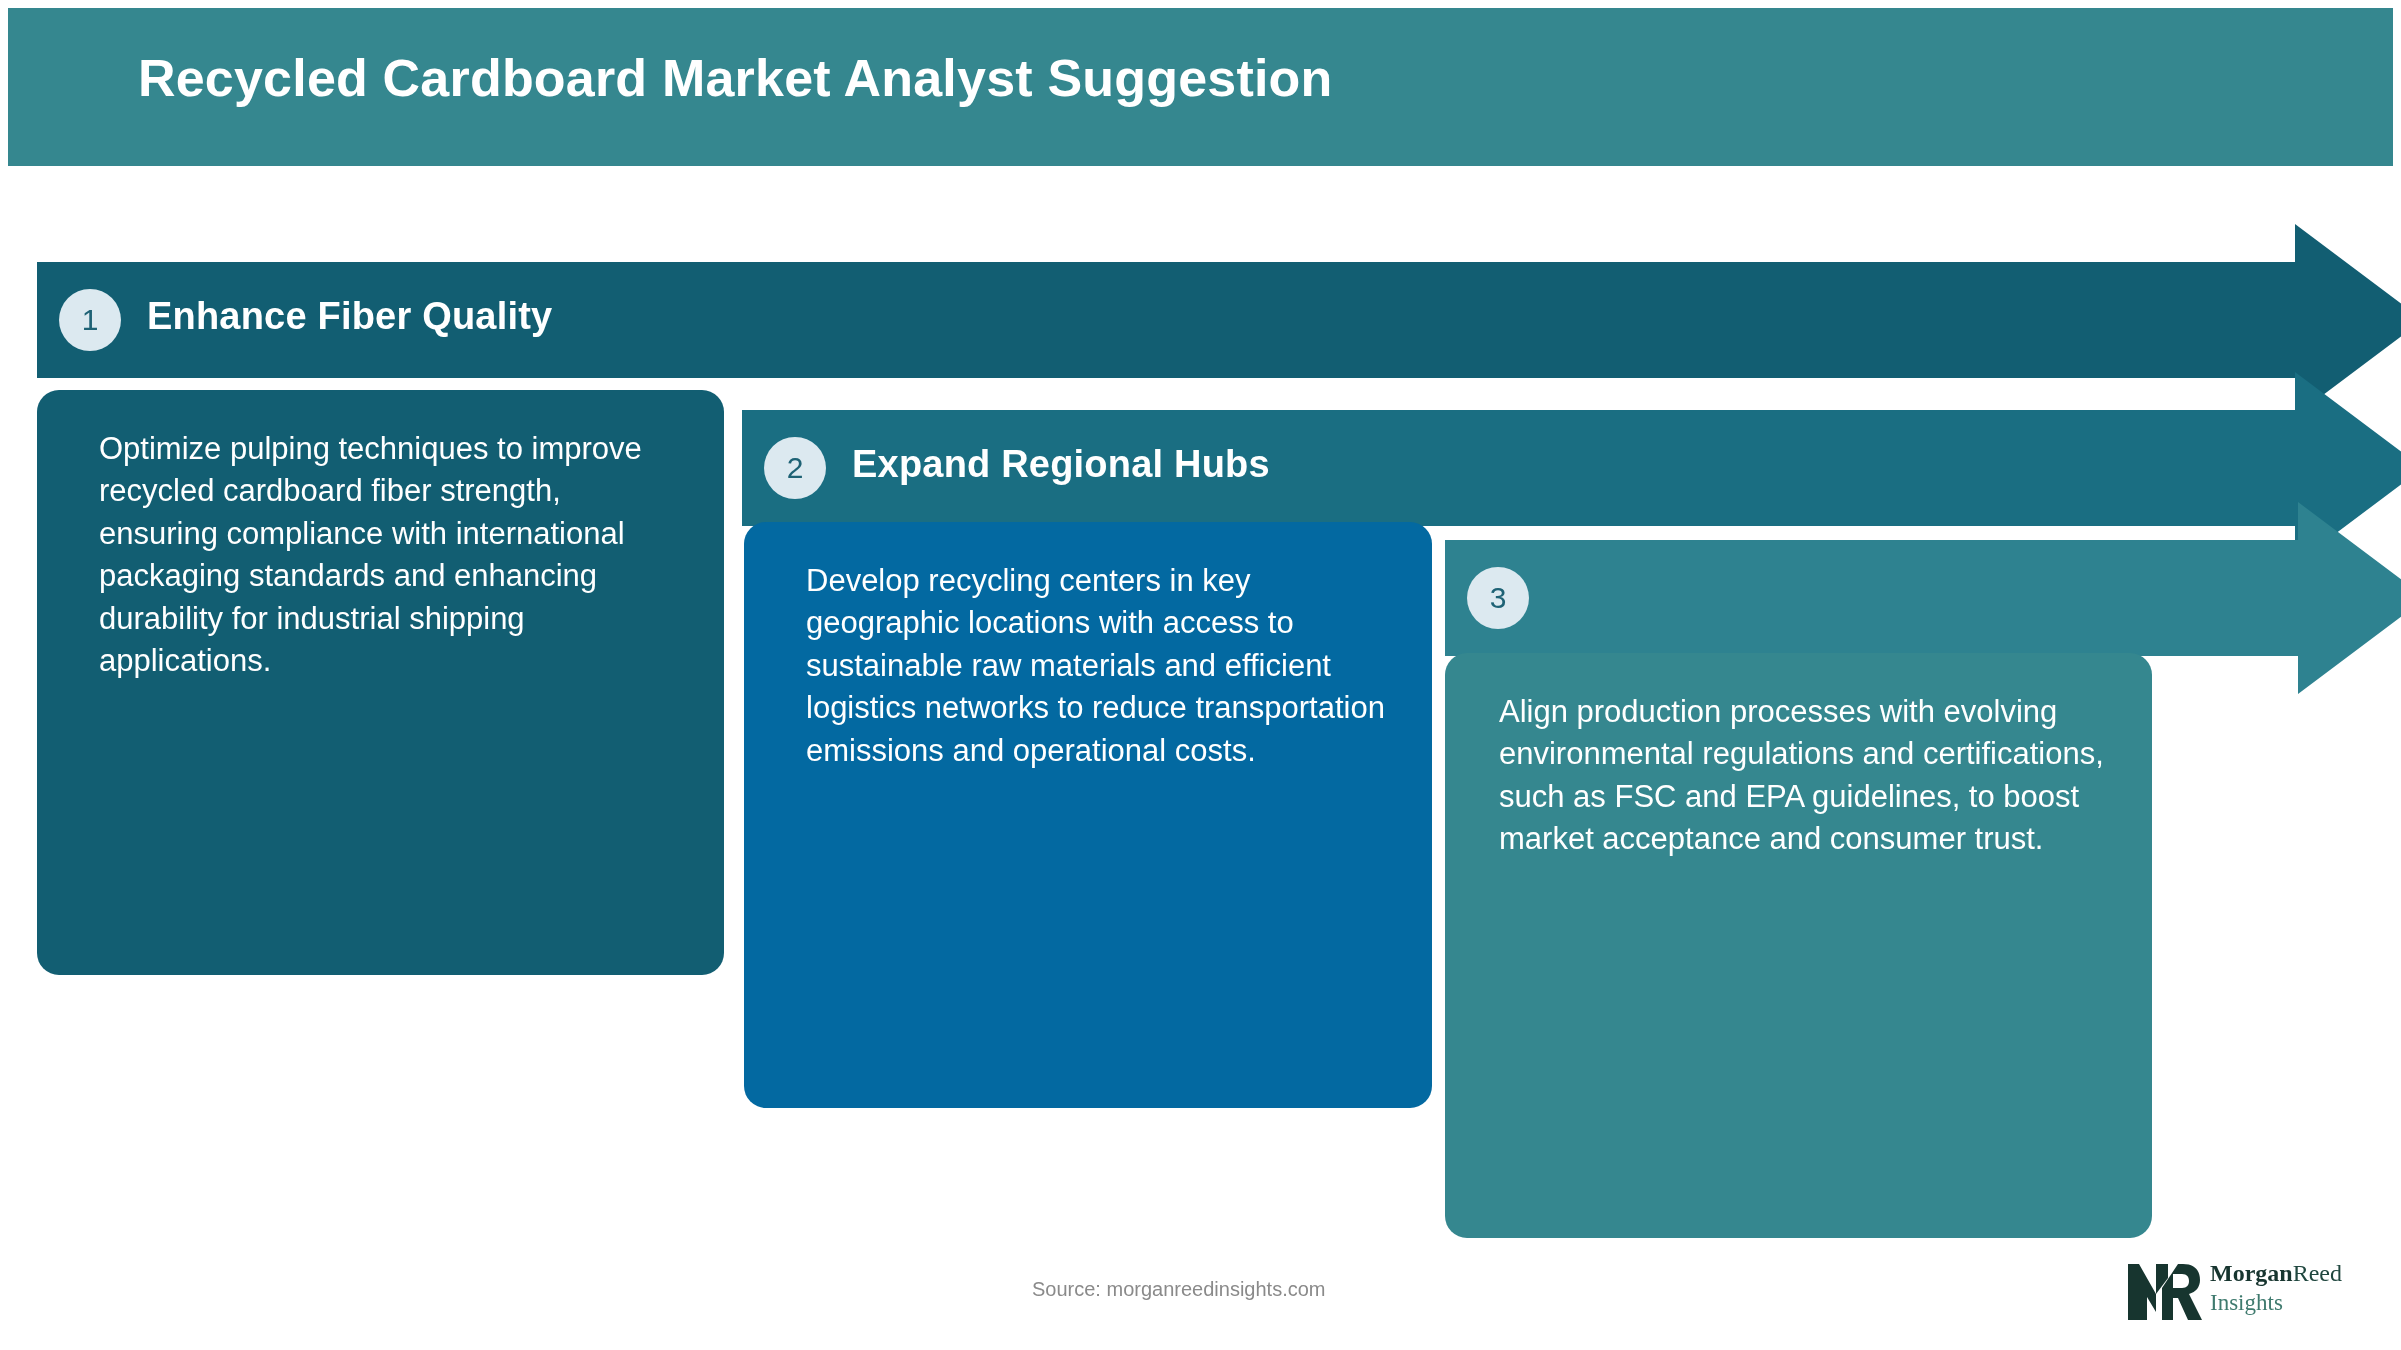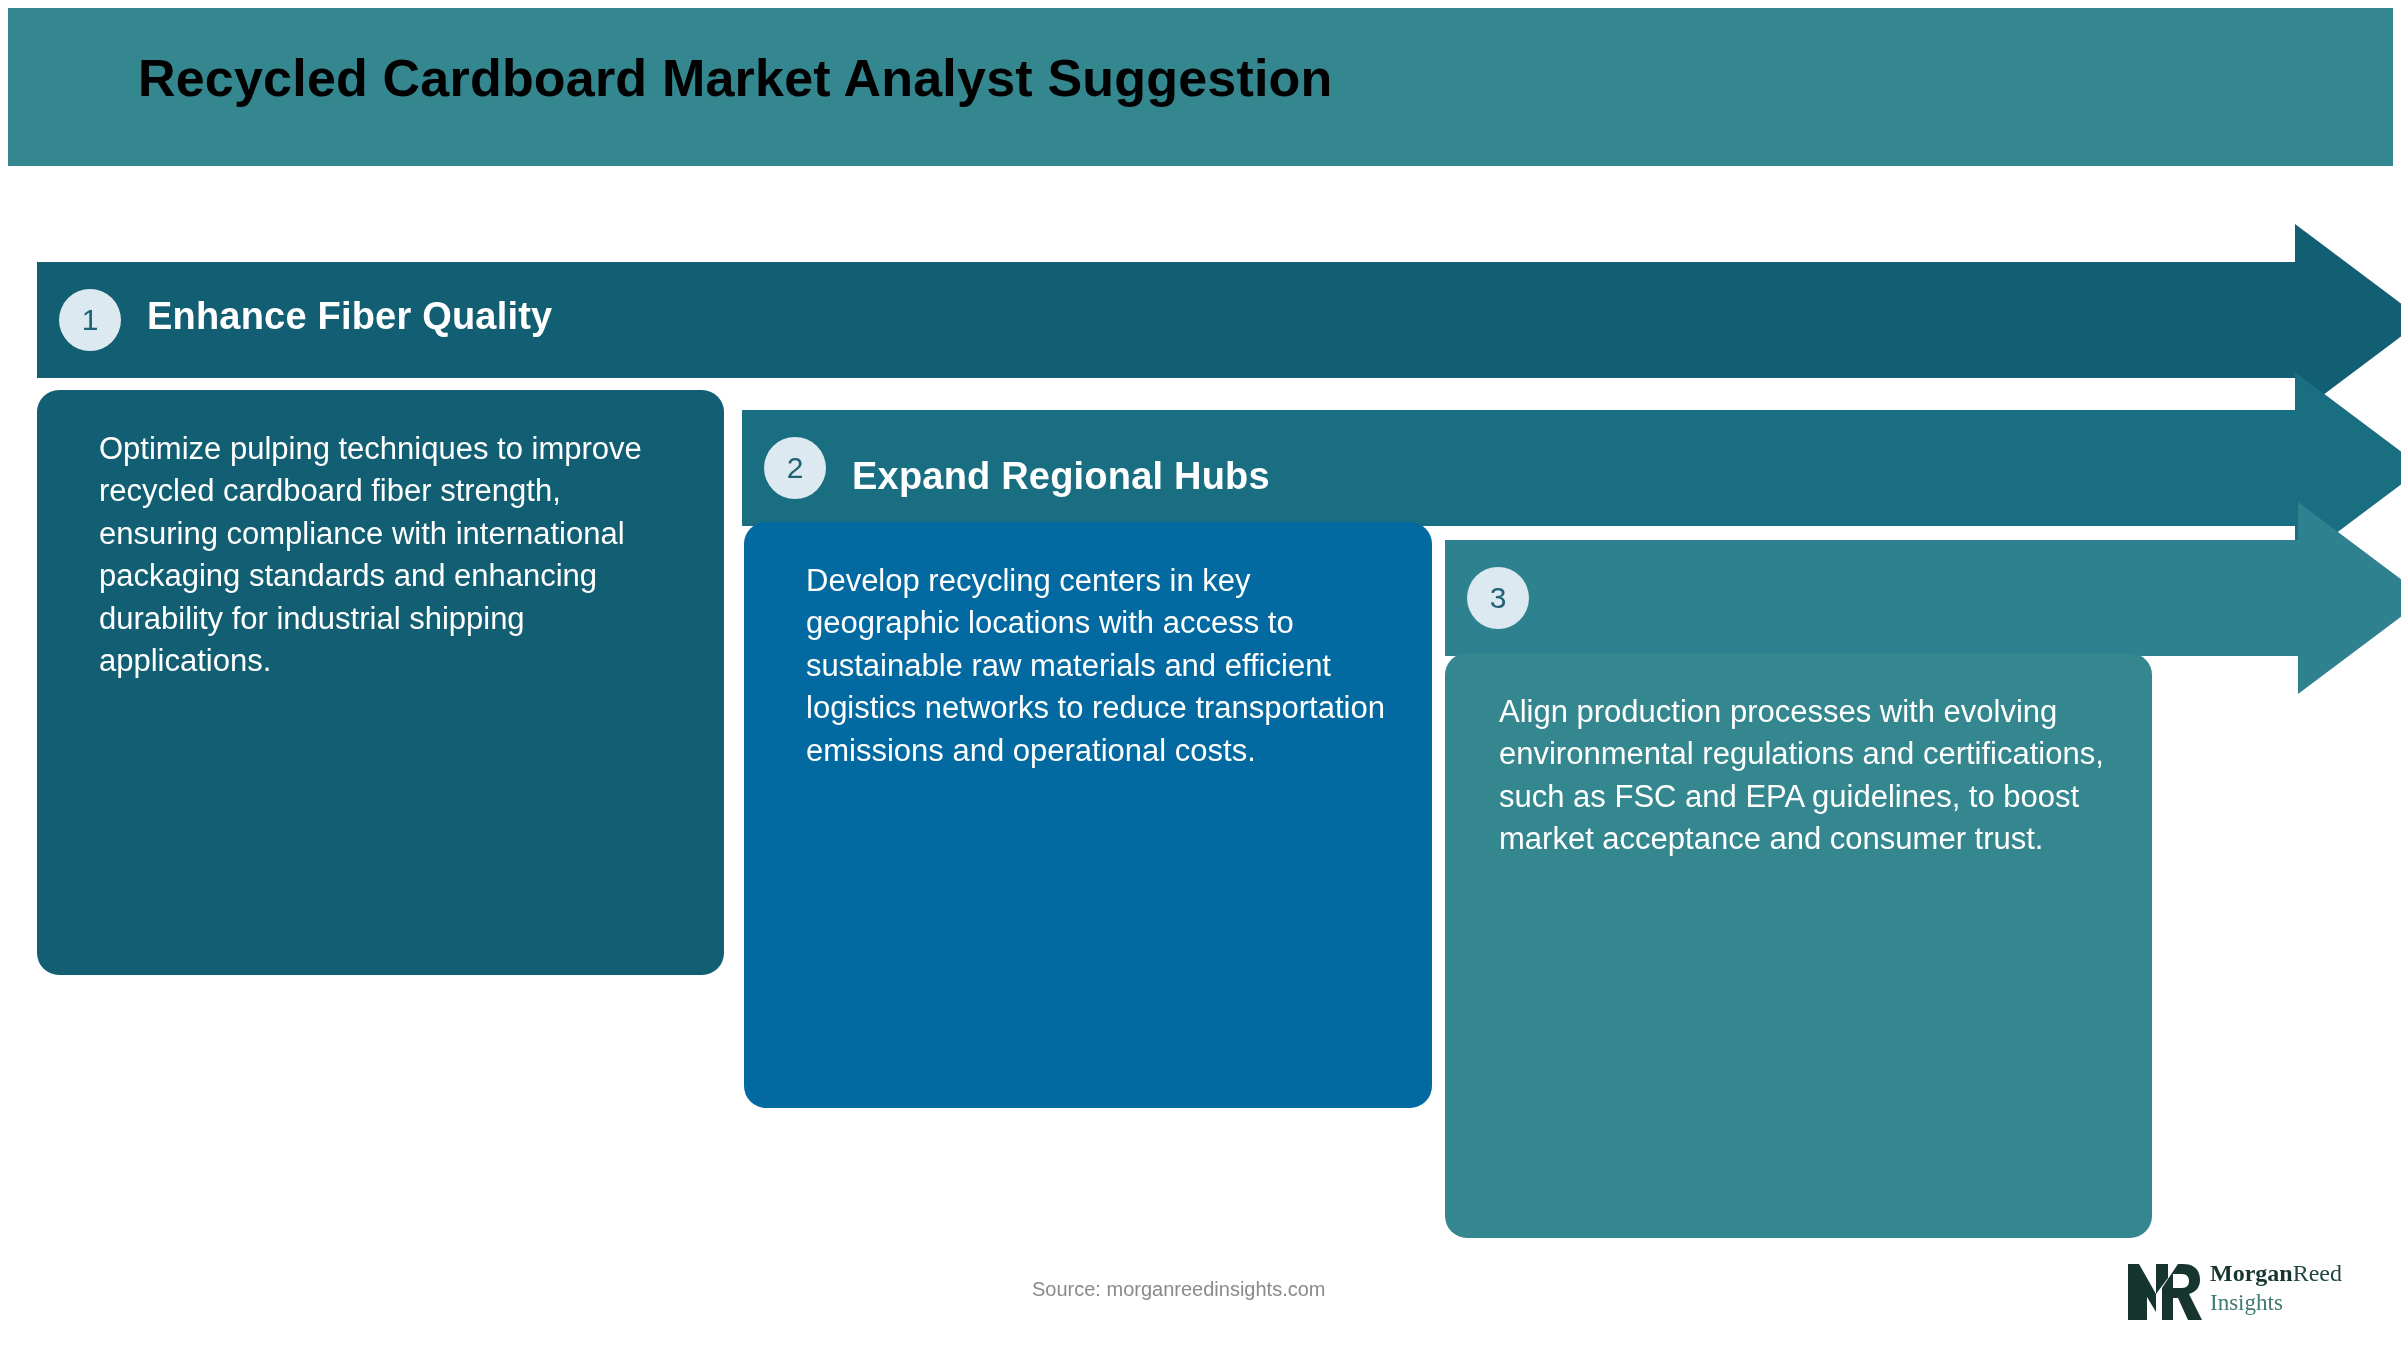--- a/index.html
+++ b/index.html
@@ -34,21 +34,21 @@
     height: 158px;
     background: #35878F;
     box-sizing: border-box;
   }
   .header-title {
     position: absolute;
     left: 130px;
     top: 40px;
     font-size: 52px;
     font-weight: bold;
-    color: #000000;
+    color: #ffffff;
     letter-spacing: 0.2px;
     white-space: nowrap;
   }
 
   
   .arrow-banner {
     position: absolute;
     height: 116px;
     display: block;
   }
@@ -120,21 +120,21 @@
 
   #card-1 {
     left: 37px; top: 390px; width: 687px; height: 585px;
     background: #125E72;
   }
 
   #banner-2 { left: 742px; top: 410px; width: 1625px; }
   #banner-2 .arrow-body { width: 1505px; background: #1A6E82; }
   #banner-2 .arrow-head { left: 1491px; }
   #banner-2 .badge { left: 22px; }
-  #banner-2 .banner-title { left: 110px; margin-top: 12px; }
+  #banner-2 .banner-title { left: 110px; }
 
   #card-2 {
     left: 744px; top: 522px; width: 688px; height: 586px;
     background: #0369a1;
   }
 
   #banner-3 { left: 1445px; top: 540px; width: 925px; }
   #banner-3 .arrow-body { width: 805px; background: #2E8290; }
   #banner-3 .arrow-head { left: 791px; }
   #banner-3 .badge { left: 22px; }

